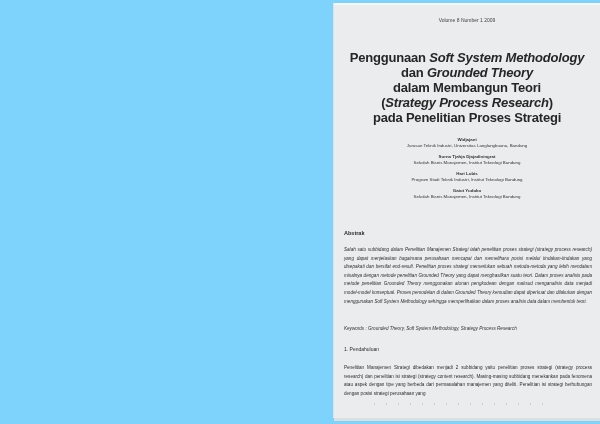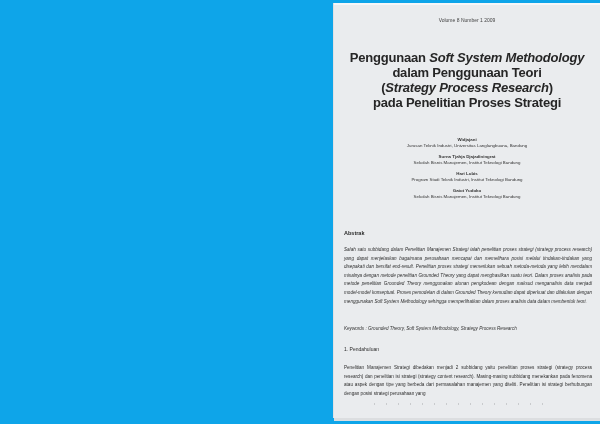--- a/index.html
+++ b/index.html
@@ -2,21 +2,21 @@
 <html><head>
   <meta charset="utf-8">
   <style>
     * { margin: 0; padding: 0; box-sizing: border-box; }
     html, body {
       width: 600px; height: 424px; overflow: hidden;
       background: #ffffff;
       font-family: "Liberation Sans", sans-serif;
     }
     .viewport {
-      position: relative; width: 600px; height: 424px; background: #0ea5e9;
+      position: relative; width: 600px; height: 424px; background: #7dd3fc;
     }
     .page {
       position: absolute; left: 333px; top: 3px; width: 267px; height: 415px;
       background: #eaecee;
       border-left: 1px solid #dfe1e3;
       color: #1c1c1c;
     }
     .page-top-strip {
       position: absolute; left: 0; top: 0; width: 100%; height: 2px; background: #f6f7f8;
     }
@@ -66,21 +66,22 @@
 <body>
 
 <div class="viewport">
   <div class="page">
     <div class="page-top-strip"></div>
 
     <div class="journal-info">Volume 8 Number 1 2009</div>
 
     <div class="title">
       <div><span>Penggunaan </span><span class="it">Soft System Methodology</span></div>
-      <div>dalam Penggunaan Teori</div>
+      <div><span>dan </span><span class="it">Grounded Theory</span></div>
+      <div>dalam Membangun Teori</div>
       <div><span>(</span><span class="it">Strategy Process Research</span><span>)</span></div>
       <div>pada Penelitian Proses Strategi</div>
     </div>
 
     <div class="authors">
       <div class="author">
         <div class="author-name">Widjajani</div>
         <div>Jurusan Teknik Industri, Universitas Langlangbuana, Bandung</div>
       </div>
       <div class="author">

